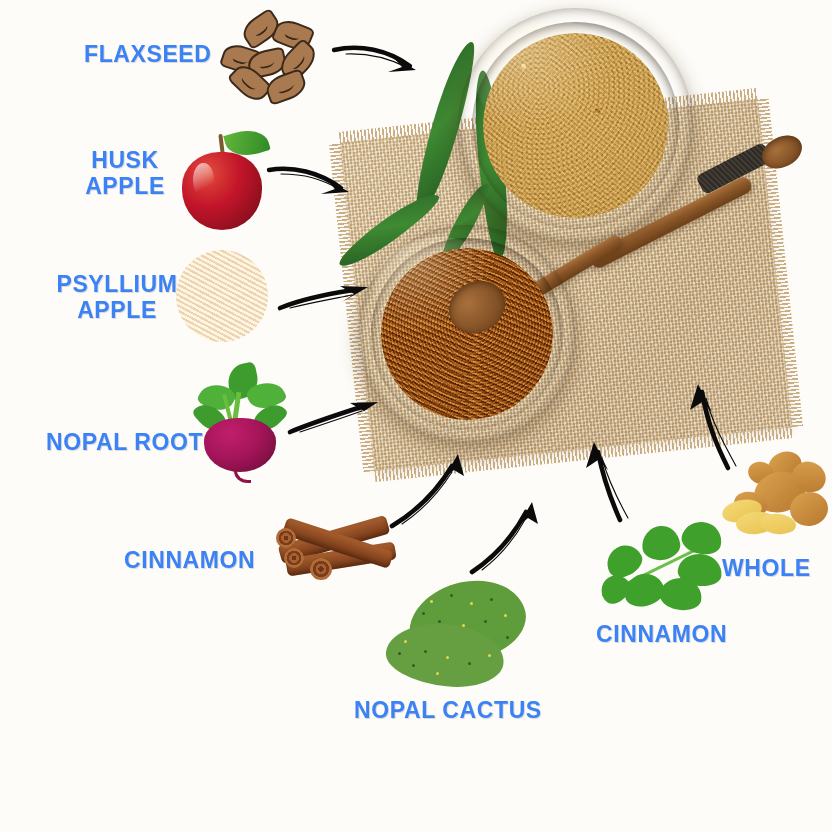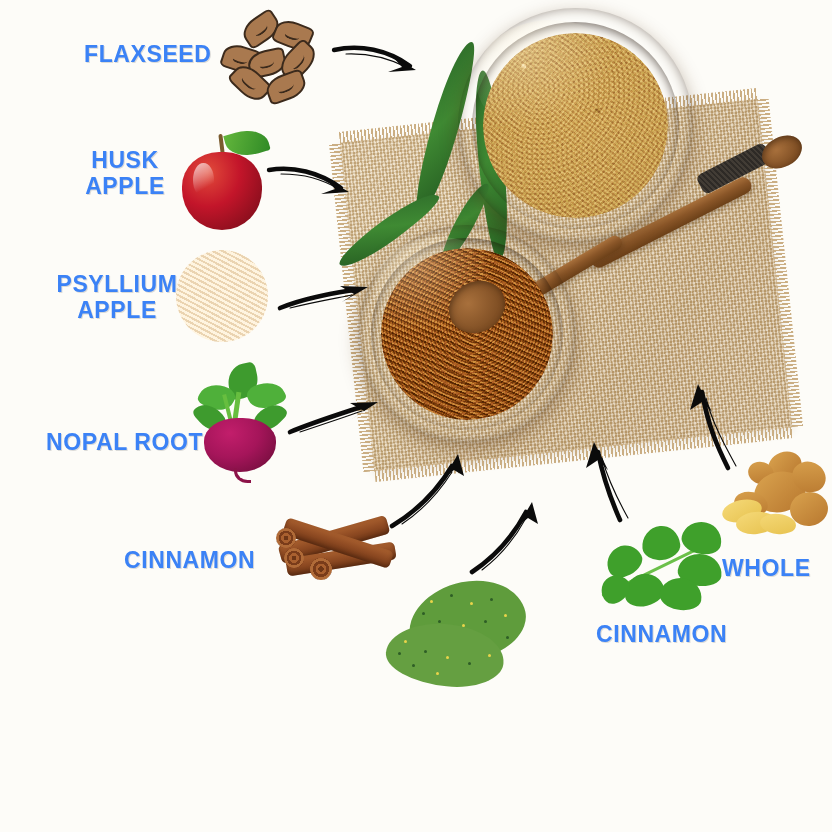--- a/index.html
+++ b/index.html
@@ -287,20 +287,21 @@
     <div class="cin-spiral" style="left:12px;top:40px;width:20px;height:20px;"></div>
     <div class="cin-spiral" style="left:38px;top:50px;width:22px;height:22px;"></div>
   </div>
 
   <svg class="arrow" style="left:386px;top:452px;" width="90" height="80" viewBox="0 0 90 80">
     <path d="M6 74 C26 62, 48 44, 66 14" stroke="#0B0B0B" stroke-width="4.6" fill="none" stroke-linecap="round"></path>
     <path d="M16 72 C34 60, 52 42, 66 20" stroke="#0B0B0B" stroke-width="1.1" fill="none" stroke-linecap="round"></path>
     <path d="M72 2 L58 26 L68 18 L78 24 Z" fill="#0B0B0B"></path>
   </svg>
 
+  <div class="label" style="left:354px;top:698px;font-size:23px;">NOPAL CACTUS</div>
 
   <div class="art" style="left:378px;top:578px;width:188px;height:116px;">
     <div class="cactus-pad" style="left:30px;top:4px;width:118px;height:78px;transform:rotate(-12deg);background:#5F9C3C;"></div>
     <div class="cactus-pad" style="left:8px;top:46px;width:118px;height:62px;transform:rotate(6deg);background:#659F41;"></div>
     <span class="dot" style="left:52px;top:22px;background:#E9D44A;"></span>
     <span class="dot" style="left:72px;top:16px;background:#2E5E26;"></span>
     <span class="dot" style="left:92px;top:24px;background:#E9D44A;"></span>
     <span class="dot" style="left:112px;top:20px;background:#2E5E26;"></span>
     <span class="dot" style="left:60px;top:42px;background:#2E5E26;"></span>
     <span class="dot" style="left:84px;top:46px;background:#E9D44A;"></span>

